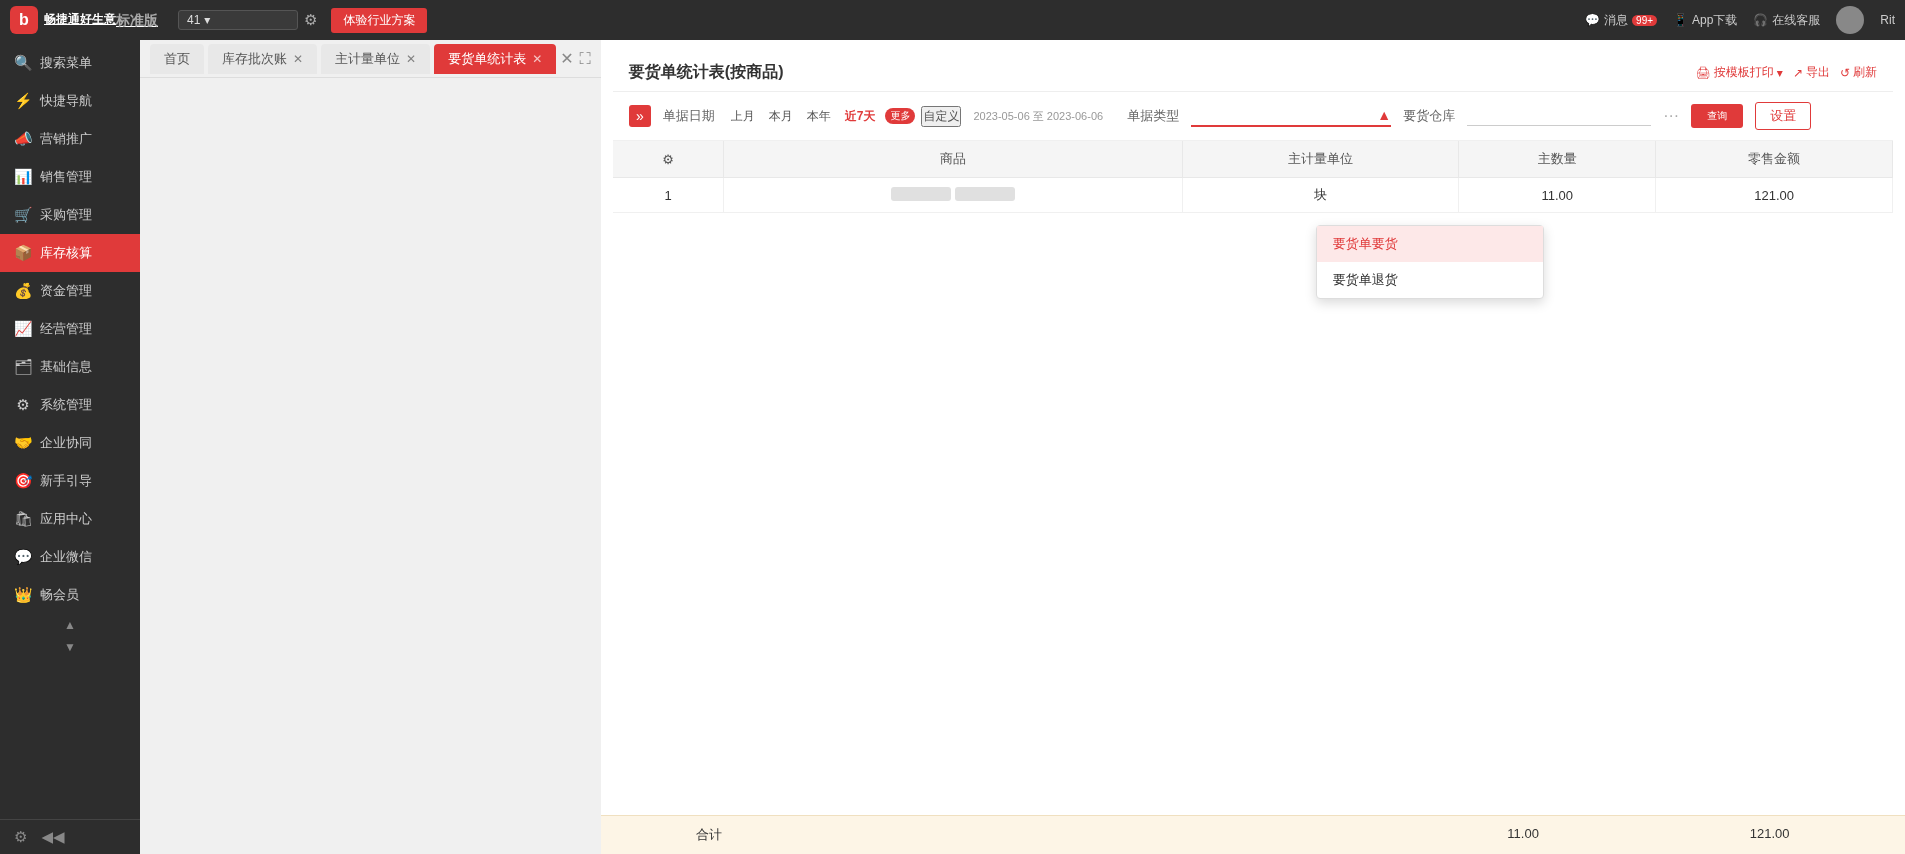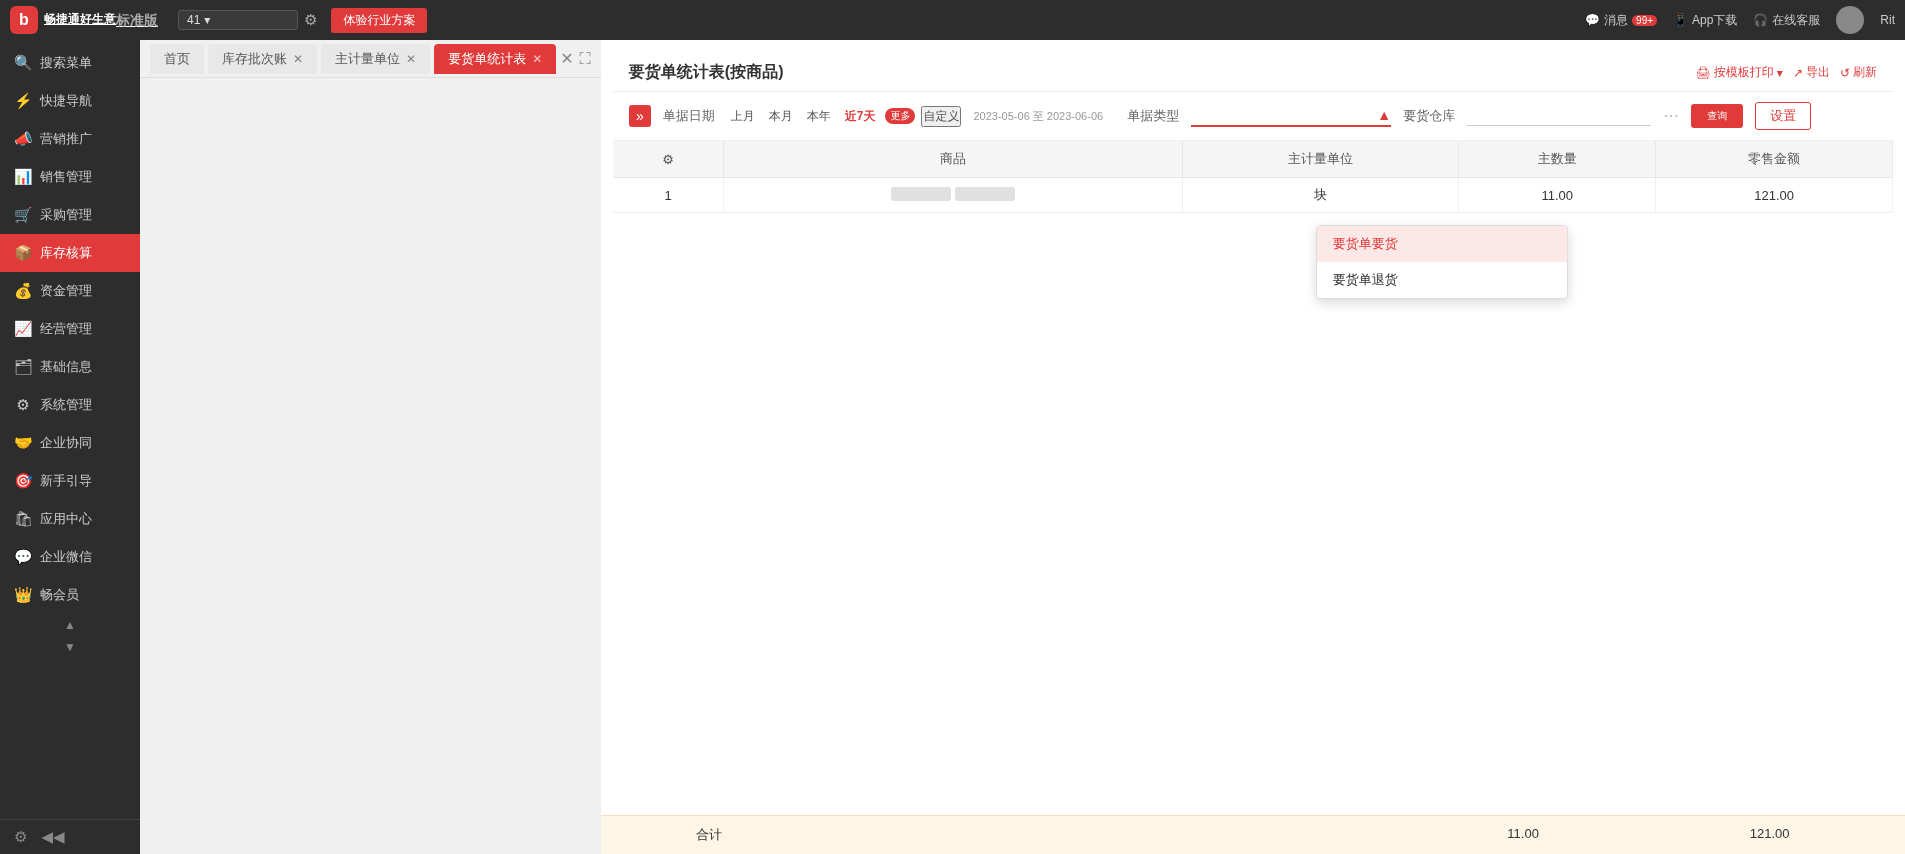--- a/index.html
+++ b/index.html
@@ -609,21 +609,21 @@
         <span class="filter-warehouse-label">要货仓库</span>
         <div class="filter-warehouse-box">
           <input class="filter-warehouse-input" value="" style="">
         </div>
         <button class="filter-more-btn">···</button>
 
         <button class="query-btn">查询</button>
         <button class="settings-btn">设置</button>
       </div>
 
-      <div class="dropdown-overlay" id="type-dropdown" style="top:185px; left:715px; width:252px;">
+      <div class="dropdown-overlay" id="type-dropdown" style="top:185px; left:715px; width:228px;">
         <div id="dropdown-items-container">
             <div class="dropdown-item selected">要货单要货</div>
             <div class="dropdown-item">要货单退货</div>
           </div>
       </div>
 
       <div class="table-wrapper">
         <table class="data-table">
           <thead>
             <tr>

